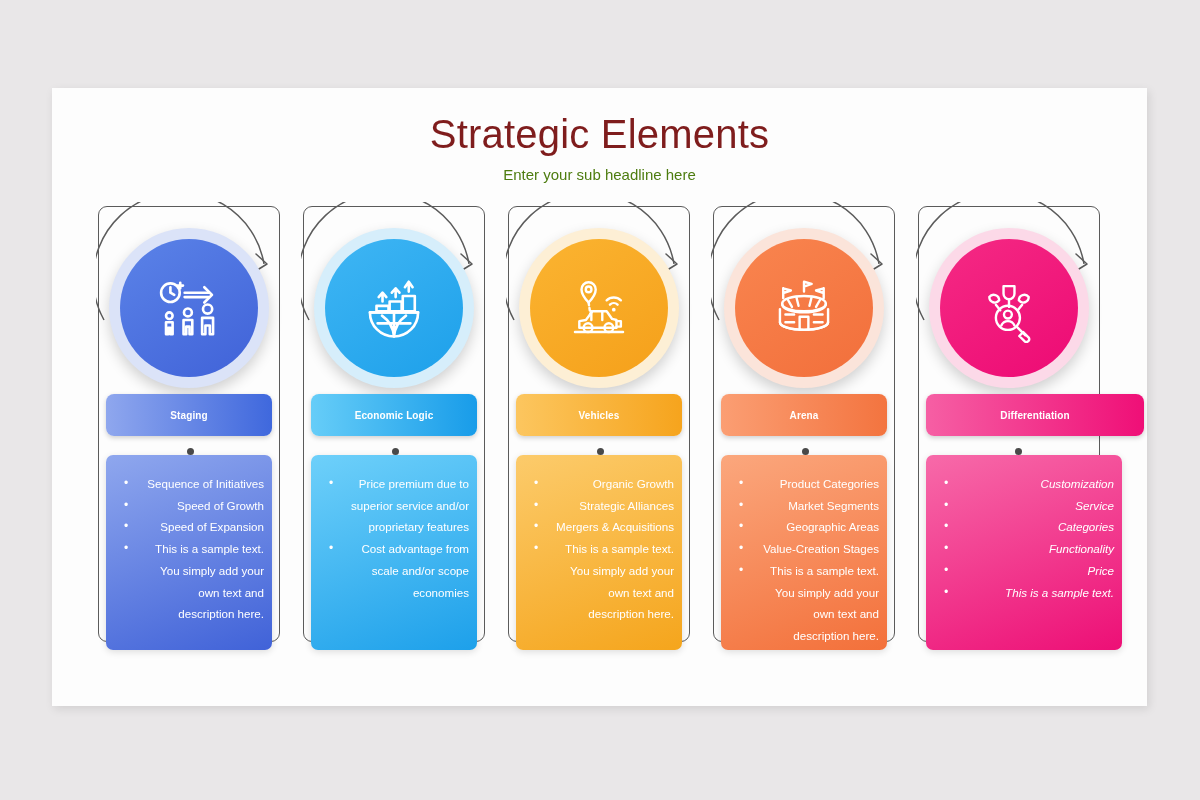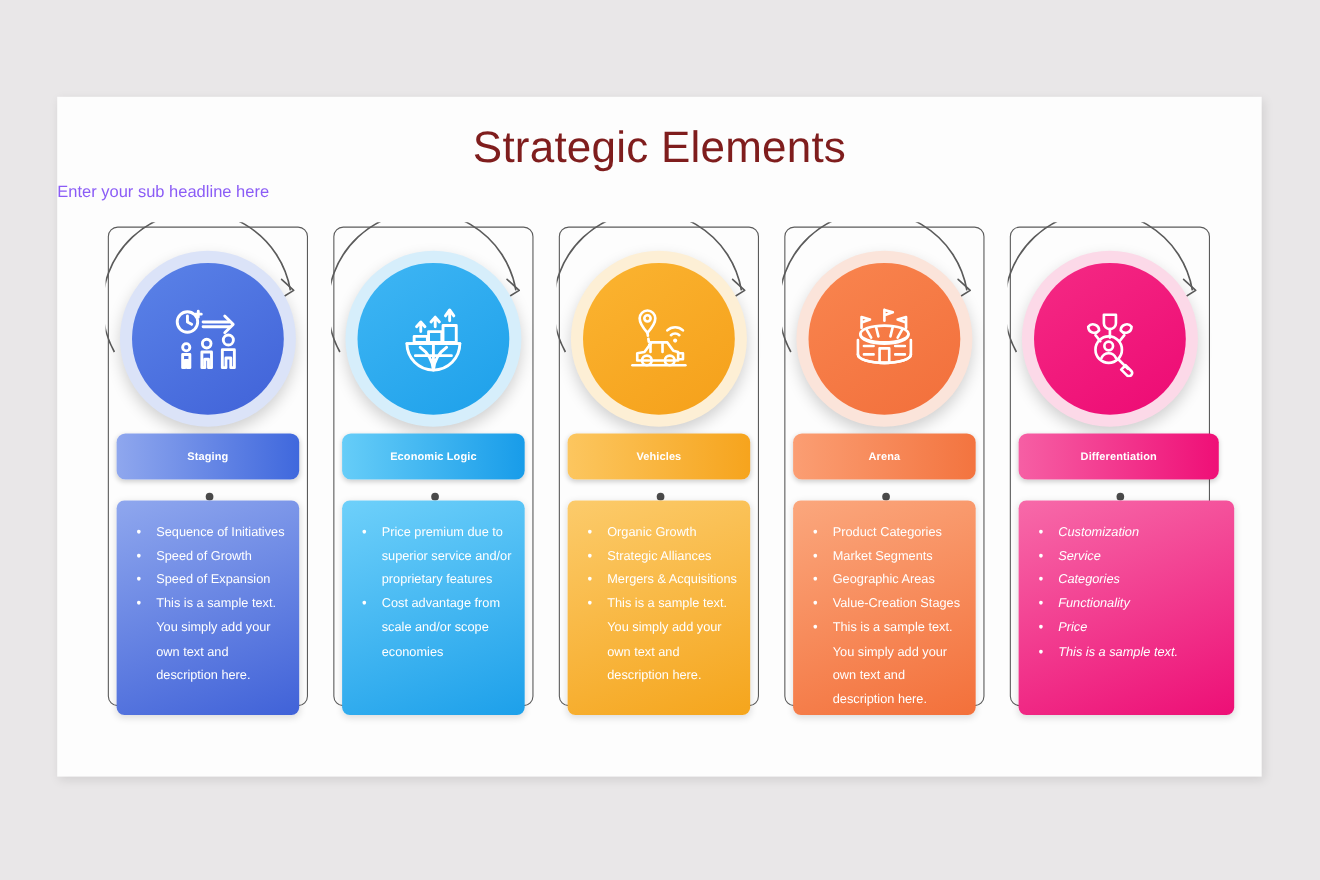--- a/index.html
+++ b/index.html
@@ -16,21 +16,22 @@
     box-shadow:2px 3px 9px rgba(0,0,0,0.10);
   }
   .page-title{
     position:absolute;left:0;top:24px;width:100%;
     text-align:center;
     font-size:40px;font-weight:400;color:#7f1d1d;
     letter-spacing:.2px;
   }
   .page-subtitle{
     position:absolute;left:0;top:78px;width:100%;
-    font-size:15px;color:#8b5cf6;font-weight:400;
+    text-align:center;
+    font-size:15px;color:#4d7c0f;font-weight:400;
   }
 
   .columns{
     position:absolute;left:0;top:118px;width:100%;height:470px;
   }
   .col{
     position:absolute;top:0;width:184px;height:450px;
   }
   .col.c0{left:46px;}
   .col.c1{left:251px;padding-left:8px;}
@@ -75,21 +76,21 @@
   
   .label-pill{
     position:absolute;left:8px;top:188px;
     width:166px;height:42px;
     border-radius:8px;
     display:flex;align-items:center;justify-content:center;
     color:#ffffff;font-size:10px;font-weight:bold;
     box-shadow:0 2px 5px rgba(0,0,0,0.18);
     letter-spacing:.1px;
   }
-  .col.c4 .label-pill{left:8px;width:182px;}
+  .col.c4 .label-pill{left:8px;width:218px;}
 
   
   .dot{
     position:absolute;left:89px;top:242px;
     width:7px;height:7px;border-radius:50%;
     background:#4a4a4a;
   }
   .col.c4 .dot{left:97px;}
 
   
@@ -106,20 +107,21 @@
   ul.bullets{
     list-style:none;margin:0;padding:0;
   }
   ul.bullets li{
     position:relative;
     color:#ffffff;
     font-size:11.6px;
     line-height:21.7px;
     padding-left:28px;
     margin:0;
+    text-align:right;
   }
   ul.bullets li:before{
     content:"\2022";
     position:absolute;left:10px;top:0;
     font-size:12px;color:#ffffff;
   }
 </style>
 </head>
 <body>
 

